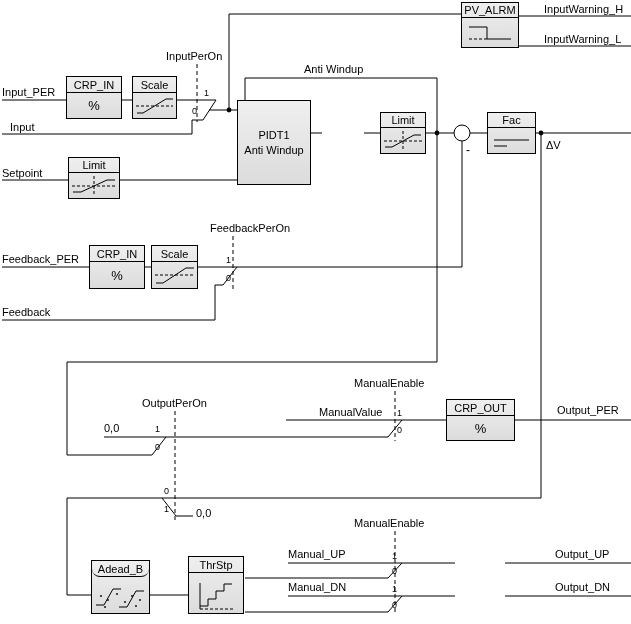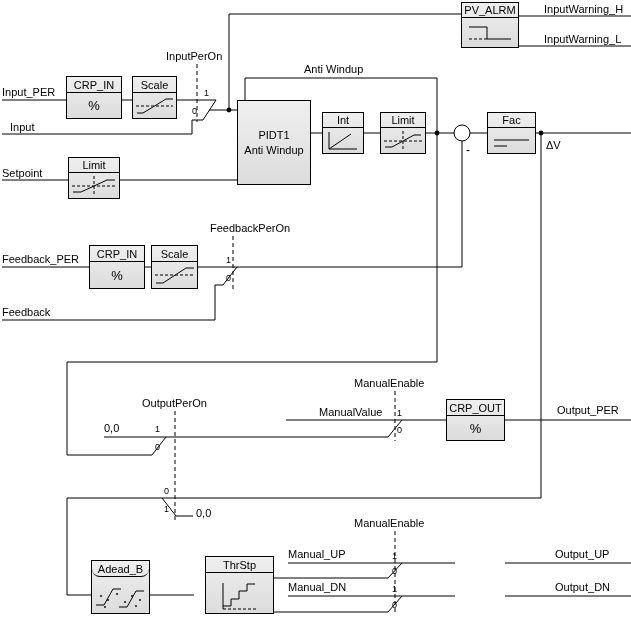--- a/index.html
+++ b/index.html
@@ -136,28 +136,20 @@
     </div>
   </div>
 
   <div class="blk" style="left:237px;top:100px;width:74px;height:85px;">
     <div class="pid-text">
       <span>PIDT1</span>
       <span>Anti Windup</span>
     </div>
   </div>
 
-  <div class="blk" style="left:322px;top:112px;width:42px;height:42px;">
-    <div class="blk-h" style="height:15px;">Int</div>
-    <div class="blk-b" style="height:25px;">
-      <svg width="40" height="25" viewBox="0 0 40 25">
-        <path class="icon" d="M6 21 V4 M6 21 H34 M6 21 L28 6"></path>
-      </svg>
-    </div>
-  </div>
 
   <div class="blk" style="left:380px;top:112px;width:46px;height:42px;">
     <div class="blk-h" style="height:15px;">Limit</div>
     <div class="blk-b" style="height:25px;">
       <svg width="44" height="25" viewBox="0 0 44 25">
         <path class="icon-d" d="M22 3 V22 M3 13 H41"></path>
         <path class="icon" d="M4 19 H11 L33 7 H40"></path>
       </svg>
     </div>
   </div>
@@ -179,21 +171,21 @@
   <div class="blk" style="left:151px;top:245px;width:47px;height:44px;">
     <div class="blk-h" style="height:16px;">Scale</div>
     <div class="blk-b" style="height:26px;">
       <svg width="45" height="26" viewBox="0 0 45 26">
         <path class="icon-d" d="M3 13 H42"></path>
         <path class="icon" d="M4 21 H11 L34 6 H42"></path>
       </svg>
     </div>
   </div>
 
-  <div class="blk" style="left:446px;top:399px;width:59px;height:42px;">
+  <div class="blk" style="left:446px;top:399px;width:69px;height:42px;">
     <div class="blk-h" style="height:16px;">CRP_OUT</div>
     <div class="blk-b pct" style="height:24px;">%</div>
   </div>
 
   <div class="blk" style="left:91px;top:560px;width:59px;height:54px;">
     <div class="blk-h" style="height:16px;border-radius:8px;">Adead_B</div>
     <div class="blk-b" style="height:36px;">
       <svg width="57" height="36" viewBox="0 0 57 36">
         <path class="icon" d="M4 28 H12 L21 12 H29"></path>
         <path class="icon" d="M27 30 H35 L44 14 H52"></path>
@@ -204,21 +196,21 @@
             <circle cx="33" cy="25" r="0.9"></circle>
           <circle cx="40" cy="19" r="0.9"></circle>
             <circle cx="48" cy="23" r="0.9"></circle>
           <circle cx="13" cy="30" r="0.9"></circle>
             <circle cx="44" cy="29" r="0.9"></circle>
         </g>
       </svg>
     </div>
   </div>
 
-  <div class="blk" style="left:205px;top:556px;width:69px;height:58px;text-align:center;">
+  <div class="blk" style="left:188px;top:556px;width:56px;height:58px;text-align:center;">
     <div class="blk-h" style="height:16px;">ThrStp</div>
     <div class="blk-b" style="height:40px;">
       <svg width="49" height="40" viewBox="0 0 49 40">
         <path class="icon" d="M8 36 V10"></path>
         <path class="icon" d="M8 33 H16 V26 H24 V18 H32 V11 H40"></path>
         <path class="icon-d" d="M8 36 H43"></path>
       </svg>
     </div>
   </div>
 

